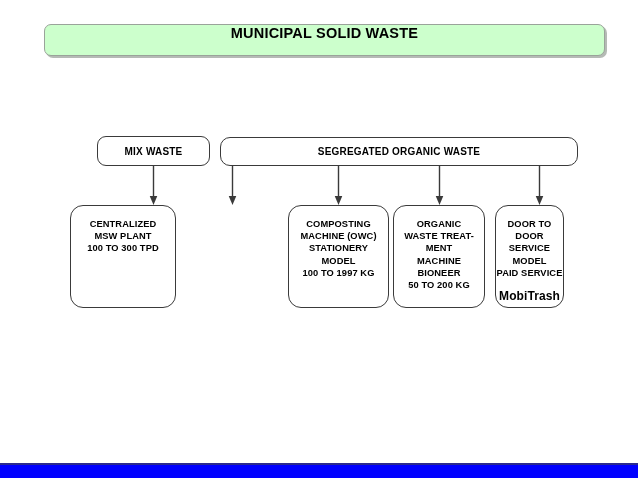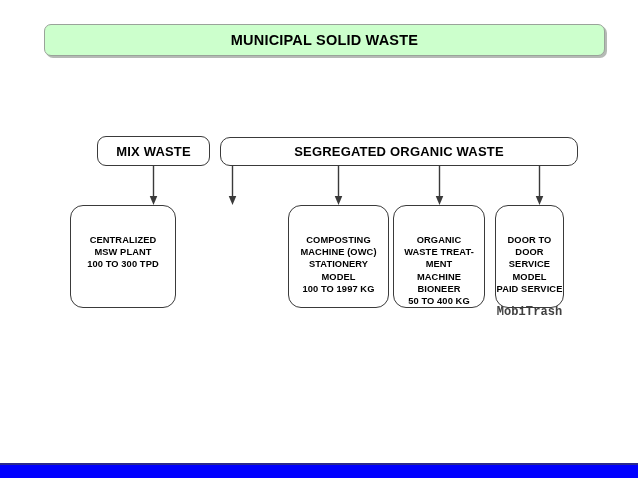--- a/index.html
+++ b/index.html
@@ -30,21 +30,21 @@
     left: 44px;
     top: 24px;
     width: 561px;
     height: 32px;
     background: #CCFFCC;
     border: 1px solid #9aa39a;
     border-radius: 7px;
     box-shadow: 2px 2px 0 0 rgba(120,130,120,0.55);
     box-sizing: border-box;
     display: flex;
-    align-items: center;
+    align-items: flex-start;
     justify-content: center;
   }
   .title-text {
     font-size: 14.5px;
     font-weight: bold;
     color: #000000;
     letter-spacing: 0.2px;
     white-space: nowrap;
   }
 
@@ -53,57 +53,56 @@
     position: absolute;
     background: #ffffff;
     border: 1.4px solid #3a3a3a;
     border-radius: 9px;
     box-sizing: border-box;
     display: flex;
     align-items: center;
     justify-content: center;
   }
   .cat-text {
-    font-size: 13px;
+    font-size: 10px;
     font-weight: bold;
     color: #000000;
     white-space: nowrap;
     letter-spacing: 0.2px;
   }
   #cat-mix   { left: 97px;  top: 136px; width: 113px; height: 30px; }
   #cat-seg   { left: 220px; top: 137px; width: 358px; height: 29px; border-radius: 10px; }
 
   
   .leaf-box {
     position: absolute;
     top: 205px;
     height: 103px;
     background: #ffffff;
     border: 1.4px solid #3a3a3a;
     border-radius: 13px;
     box-sizing: border-box;
-    padding-top: 28px;
+    padding-top: 12px;
   }
   .leaf-text {
     font-size: 9.3px;
     font-weight: bold;
     color: #000000;
     text-align: center;
     line-height: 12.2px;
     letter-spacing: 0.1px;
     white-space: pre-line;
   }
   .leaf-extra {
     margin-top: 10px;
     font-size: 12px;
     font-weight: bold;
-    color: #404040;
+    color: #000000;
     text-align: center;
     letter-spacing: 0.1px;
-    font-family: Liberation Mono, monospace;
   }
   #leaf-0 { left: 70px;  width: 106px; }
   #leaf-1 { left: 186px; width: 93px;  }
   #leaf-2 { left: 288px; width: 101px; }
   #leaf-3 { left: 393px; width: 92px;  }
   #leaf-4 { left: 495px; width: 69px;  }
 
   
   .conn-svg {
     position: absolute;
@@ -178,21 +177,21 @@
 100 TO 1997 KG</div>
     <div class="leaf-extra"></div>
   </div>
 
   <div class="leaf-box" id="leaf-3">
     <div class="leaf-text">ORGANIC
 WASTE TREAT-
 MENT
 MACHINE
 BIONEER
-50 TO 400 KG</div>
+50 TO 200 KG</div>
     <div class="leaf-extra"></div>
   </div>
 
   <div class="leaf-box" id="leaf-4">
     <div class="leaf-text">DOOR TO
 DOOR SERVICE
 MODEL
 PAID SERVICE</div>
     <div class="leaf-extra">MobiTrash</div>
   </div>

